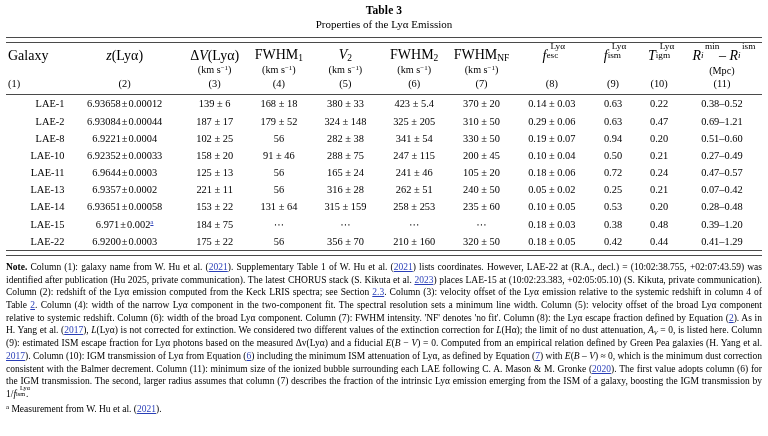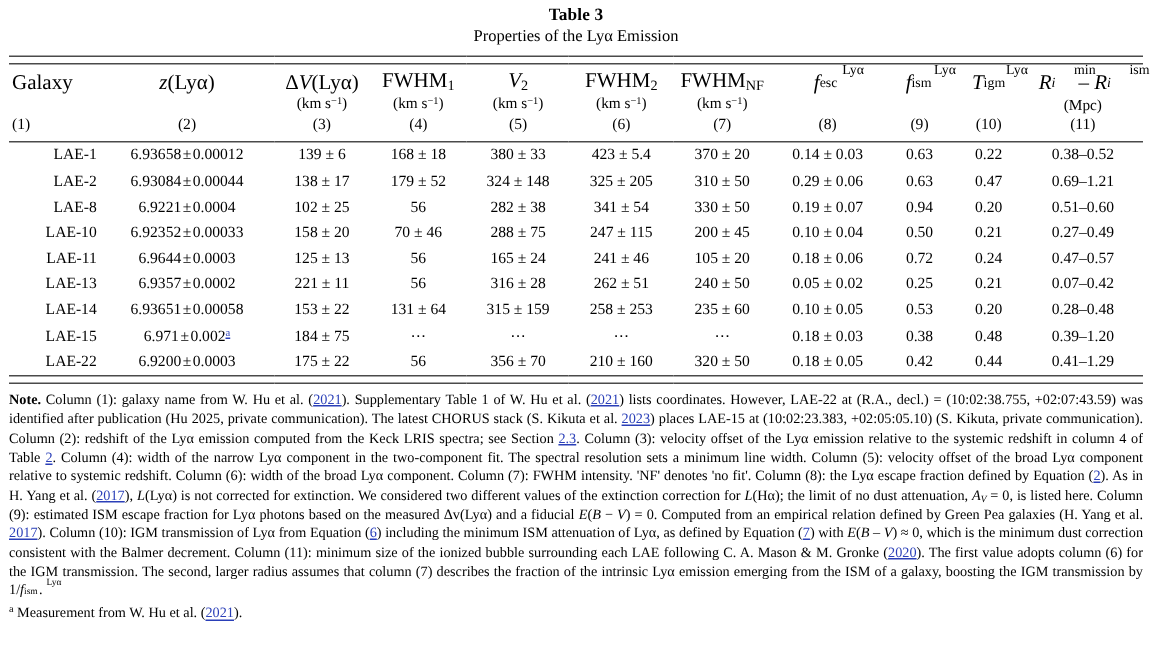--- a/index.html
+++ b/index.html
@@ -114,21 +114,21 @@
   .fsub { font-size: 0.66em; vertical-align: -0.25em; }
 
   .stack {
     display: inline-block;
     position: relative;
     text-align: left;
     vertical-align: baseline;
   }
   .stack .s-up {
     position: absolute;
-    left: 15px;
+    left: 4px;
     top: -0.62em;
     font-size: 0.66em;
     white-space: nowrap;
   }
   .stack .s-dn {
     position: absolute;
     left: 0;
     top: 0.34em;
     font-size: 0.66em;
     white-space: nowrap;
@@ -250,21 +250,21 @@
           <td>423 ± 5.4</td>
           <td>370 ± 20</td>
           <td>0.14 ± 0.03</td>
           <td>0.63</td>
           <td>0.22</td>
           <td>0.38–0.52</td>
         </tr>
         <tr>
           <td class="name">LAE-2</td>
           <td>6.93084<span class="pm">±</span>0.00044</td>
-          <td>138 ± 17</td>
+          <td>187 ± 17</td>
           <td>179 ± 52</td>
           <td>324 ± 148</td>
           <td>325 ± 205</td>
           <td>310 ± 50</td>
           <td>0.29 ± 0.06</td>
           <td>0.63</td>
           <td>0.47</td>
           <td>0.69–1.21</td>
         </tr>
         <tr>
@@ -277,21 +277,21 @@
           <td>330 ± 50</td>
           <td>0.19 ± 0.07</td>
           <td>0.94</td>
           <td>0.20</td>
           <td>0.51–0.60</td>
         </tr>
         <tr>
           <td class="name">LAE-10</td>
           <td>6.92352<span class="pm">±</span>0.00033</td>
           <td>158 ± 20</td>
-          <td>70 ± 46</td>
+          <td>91 ± 46</td>
           <td>288 ± 75</td>
           <td>247 ± 115</td>
           <td>200 ± 45</td>
           <td>0.10 ± 0.04</td>
           <td>0.50</td>
           <td>0.21</td>
           <td>0.27–0.49</td>
         </tr>
         <tr>
           <td class="name">LAE-11</td>

